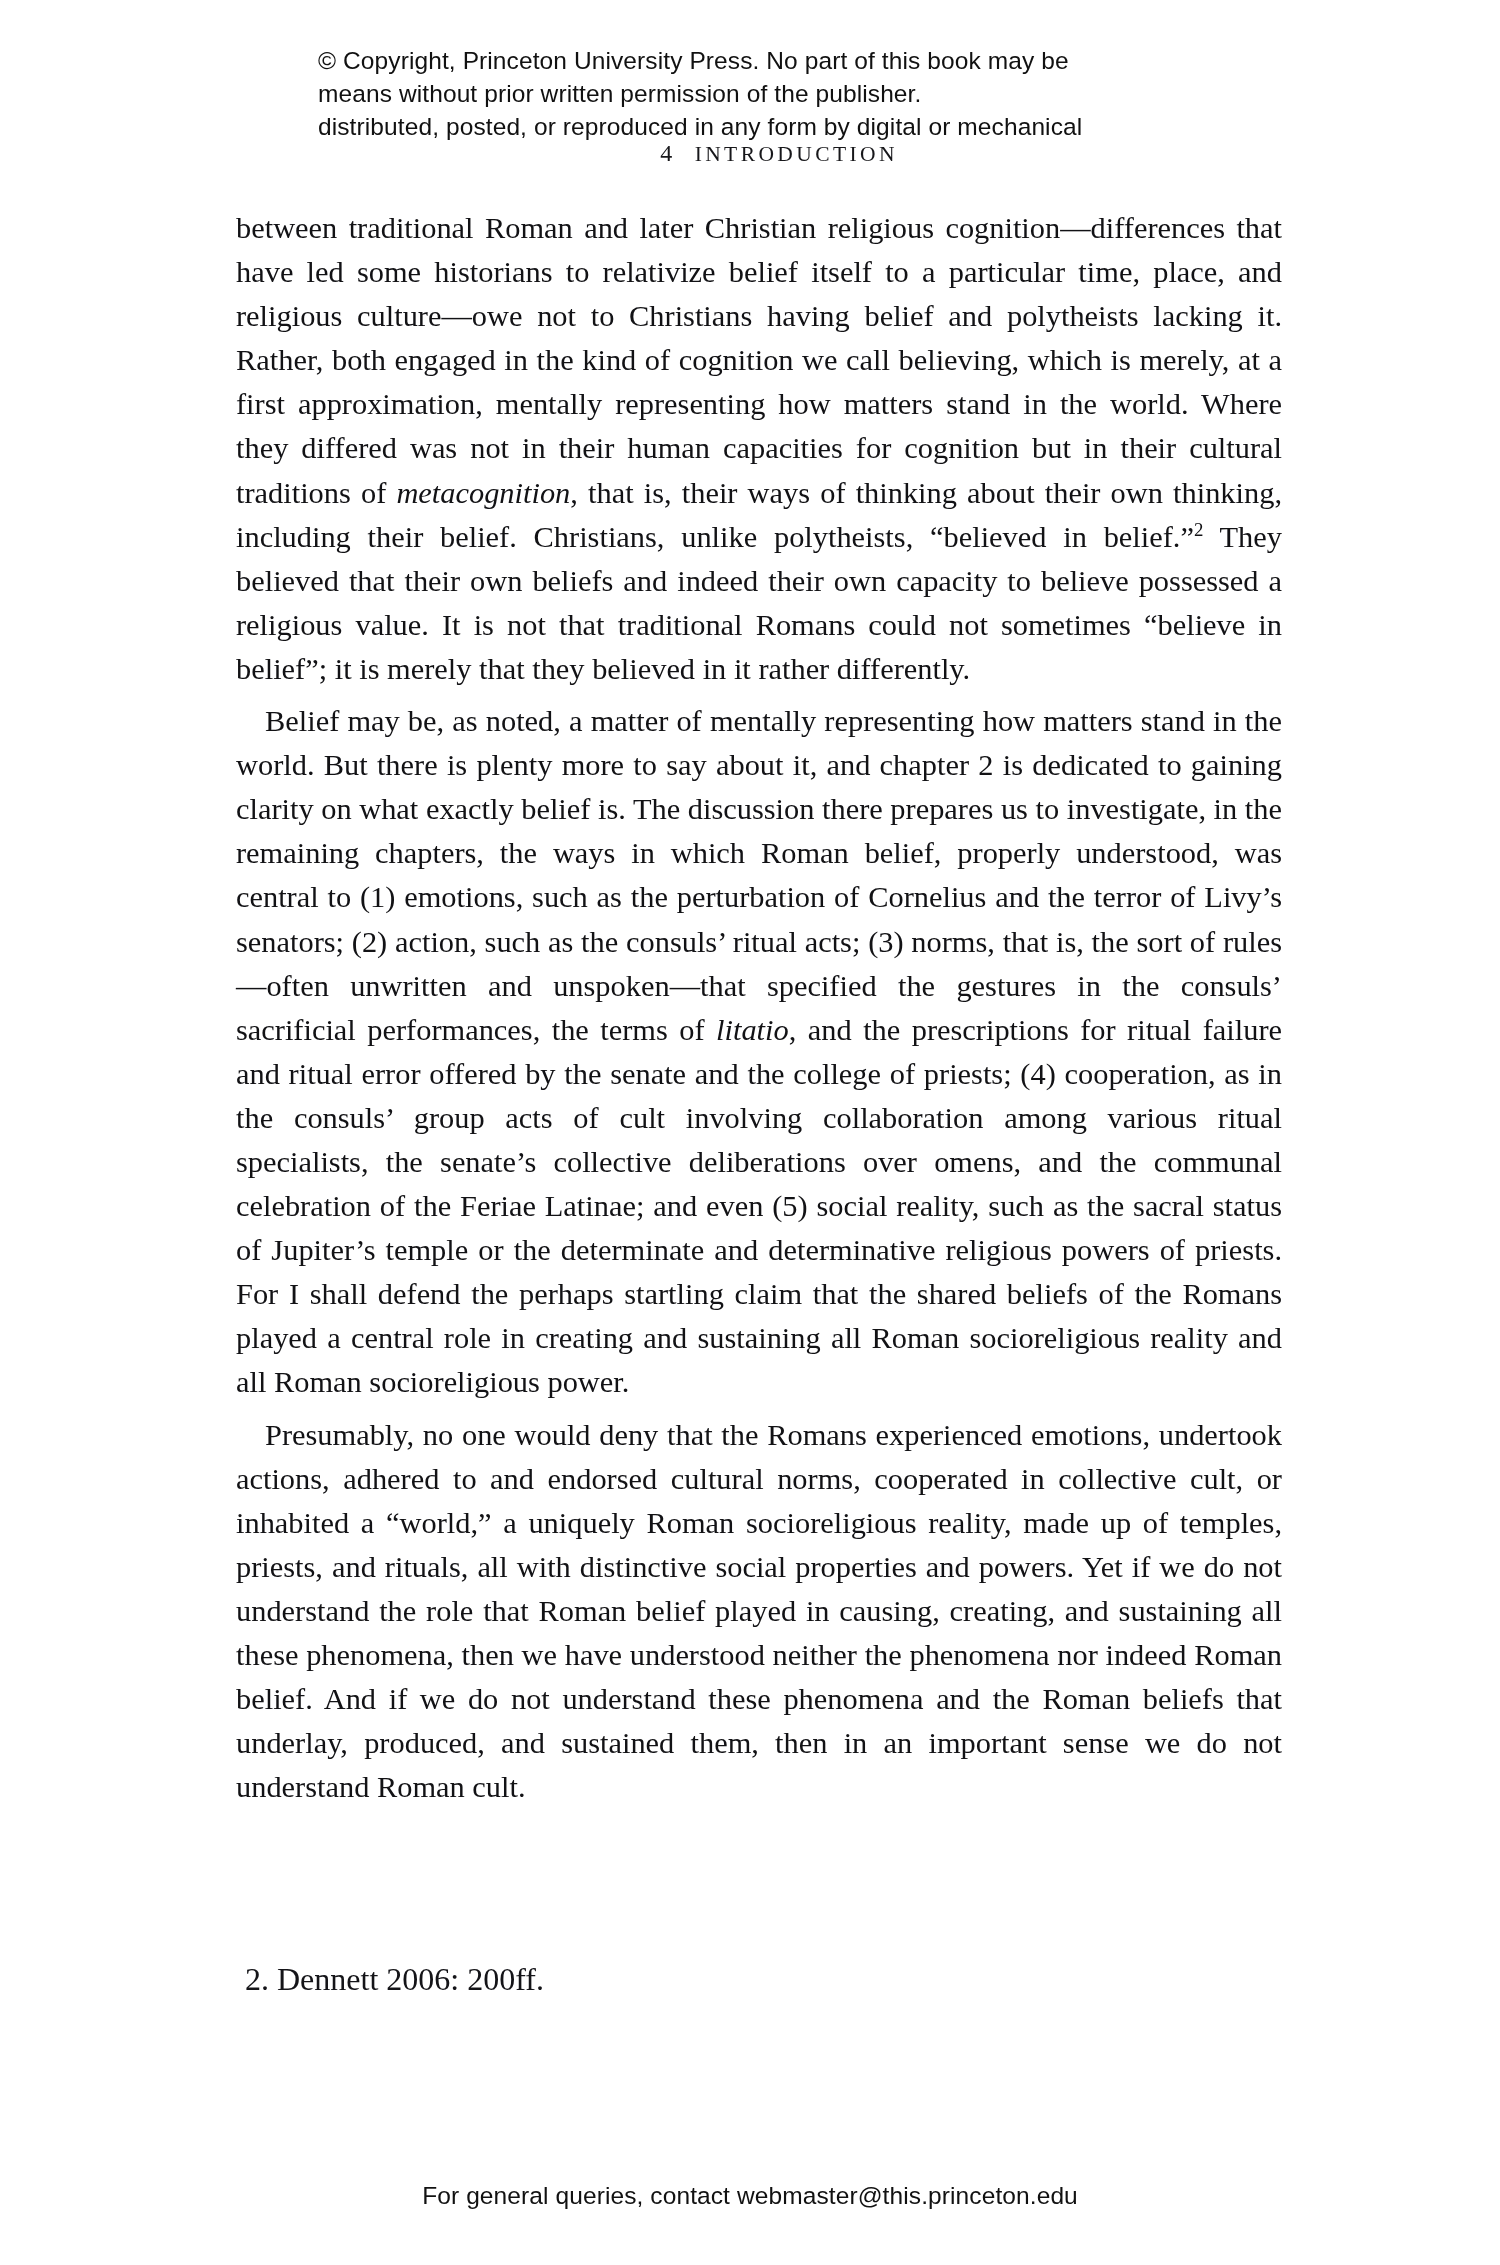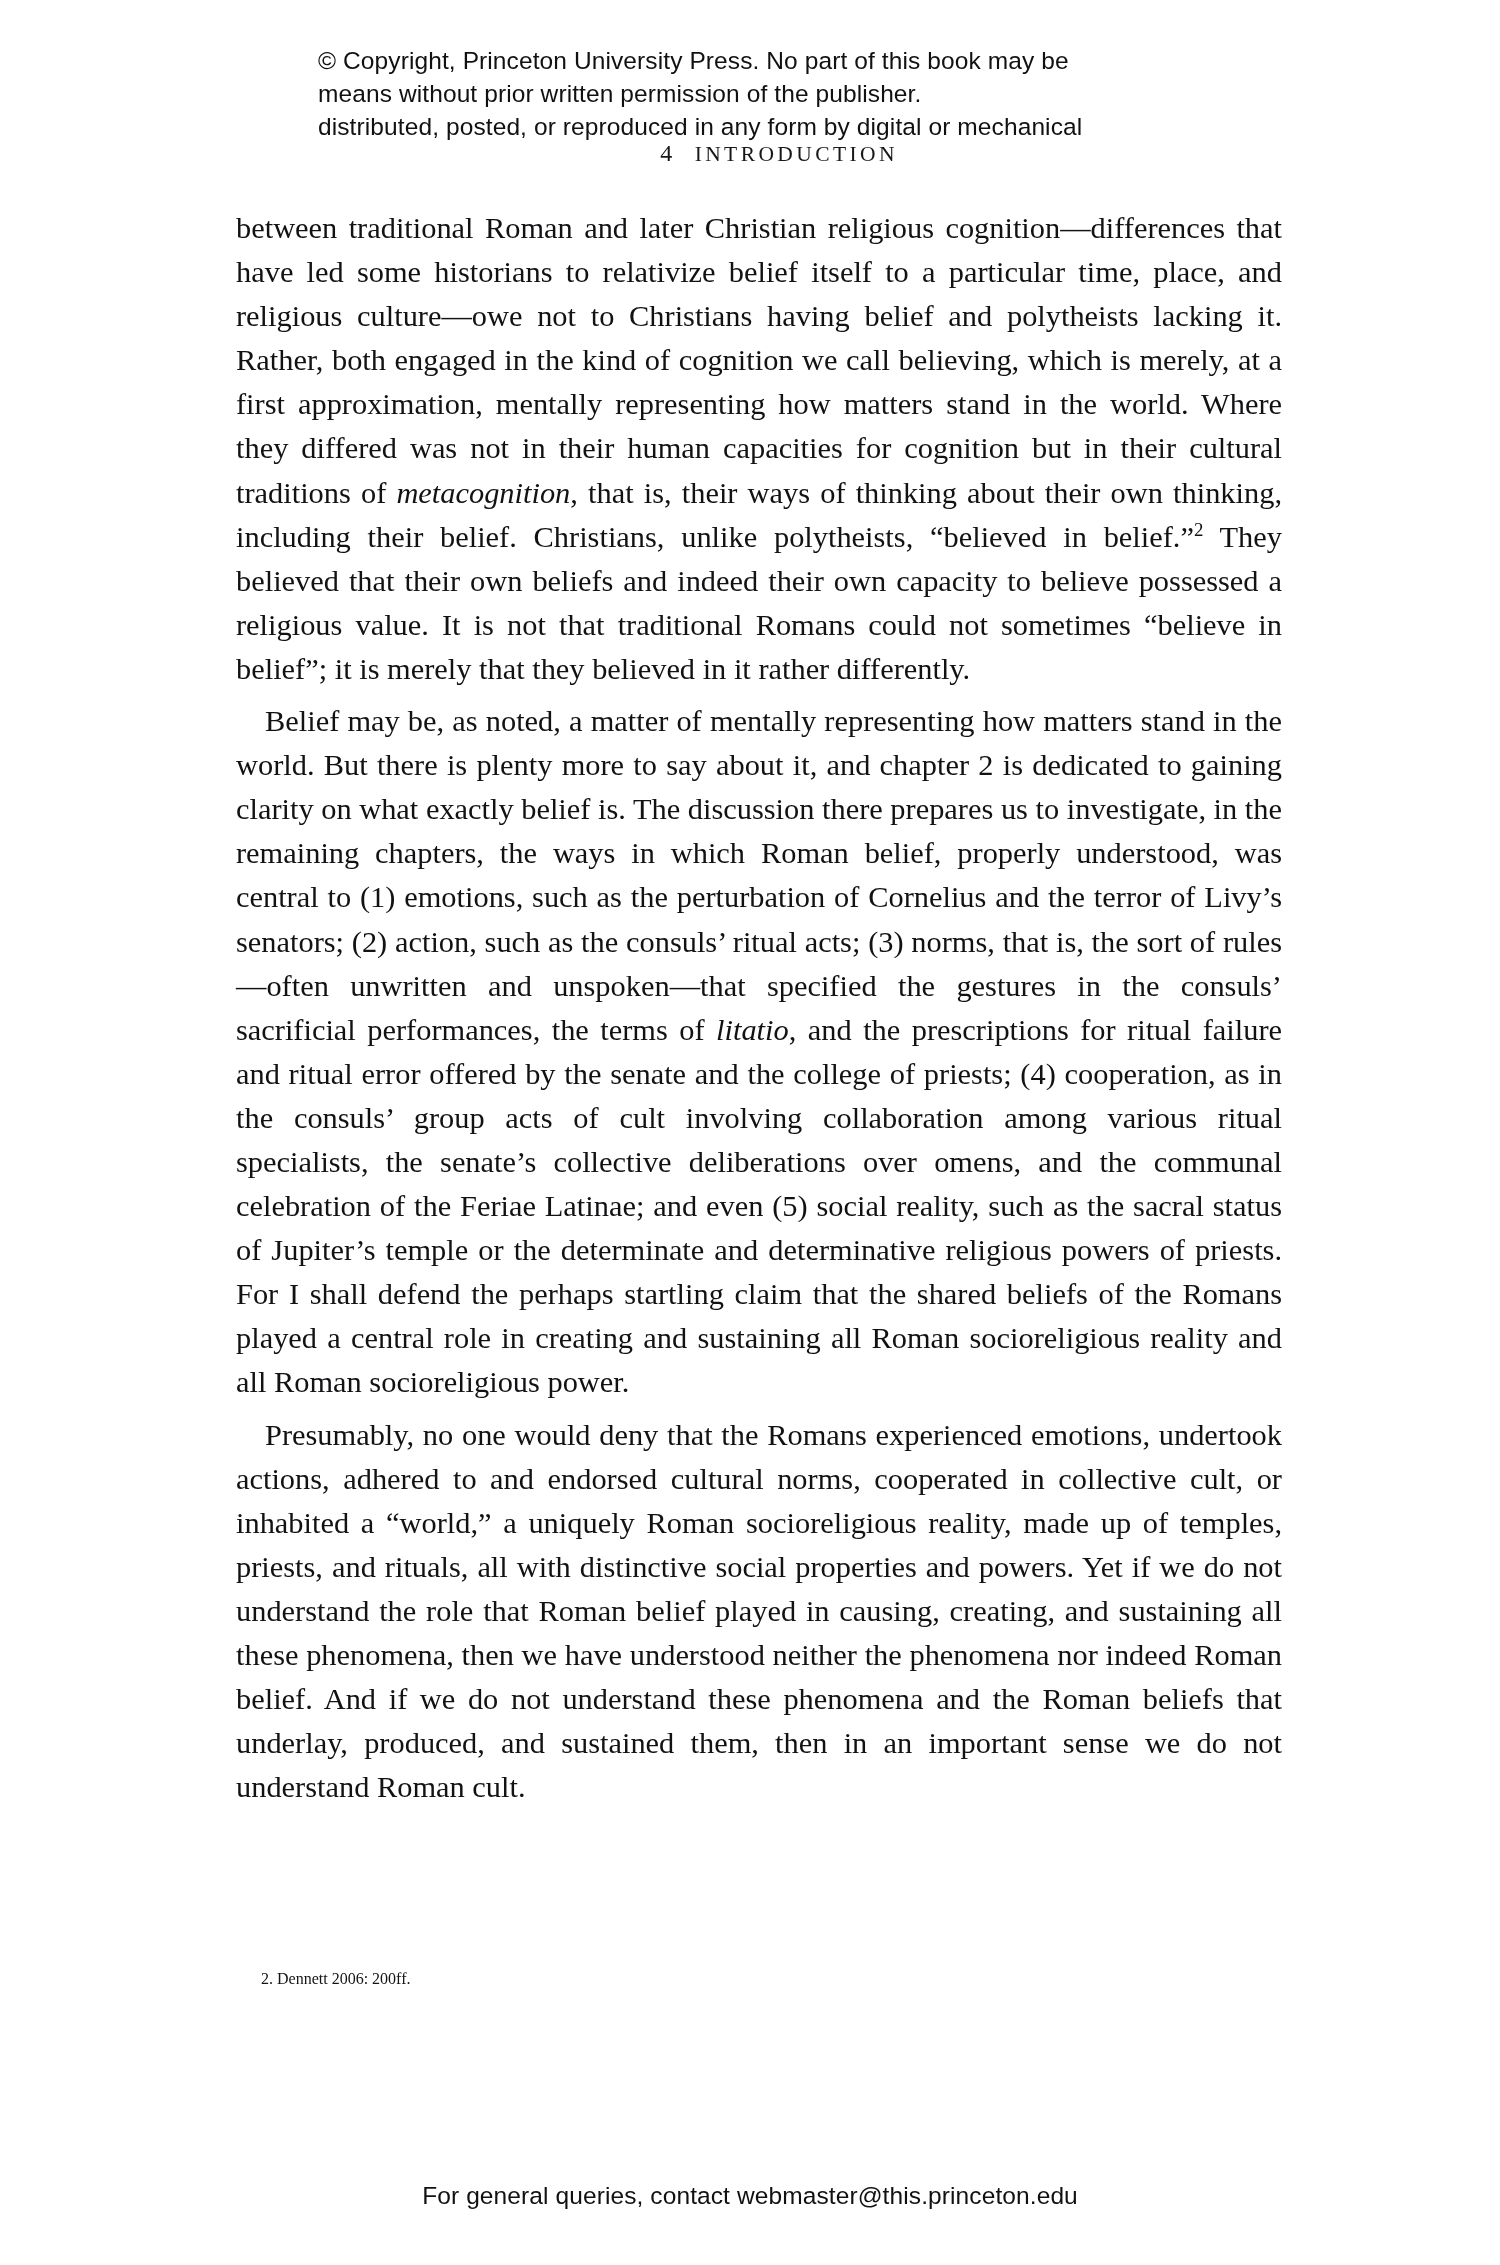--- a/index.html
+++ b/index.html
@@ -78,25 +78,25 @@
   .body i { font-style: italic; }
   .body sup {
     font-size: 0.62em;
     vertical-align: super;
     line-height: 0;
   }
 
   
   .footnote {
     position: absolute;
-    left: 232px;
+    left: 216px;
     top: 1962px;
     width: 1062px;
     font-family: "Liberation Serif", serif;
-    font-size: 16px;
+    font-size: 32px;
     line-height: 34px;
     color: #141418;
     text-indent: 29px;
   }
 
   
   .footer {
     position: absolute;
     left: 0;
     top: 2182px;

